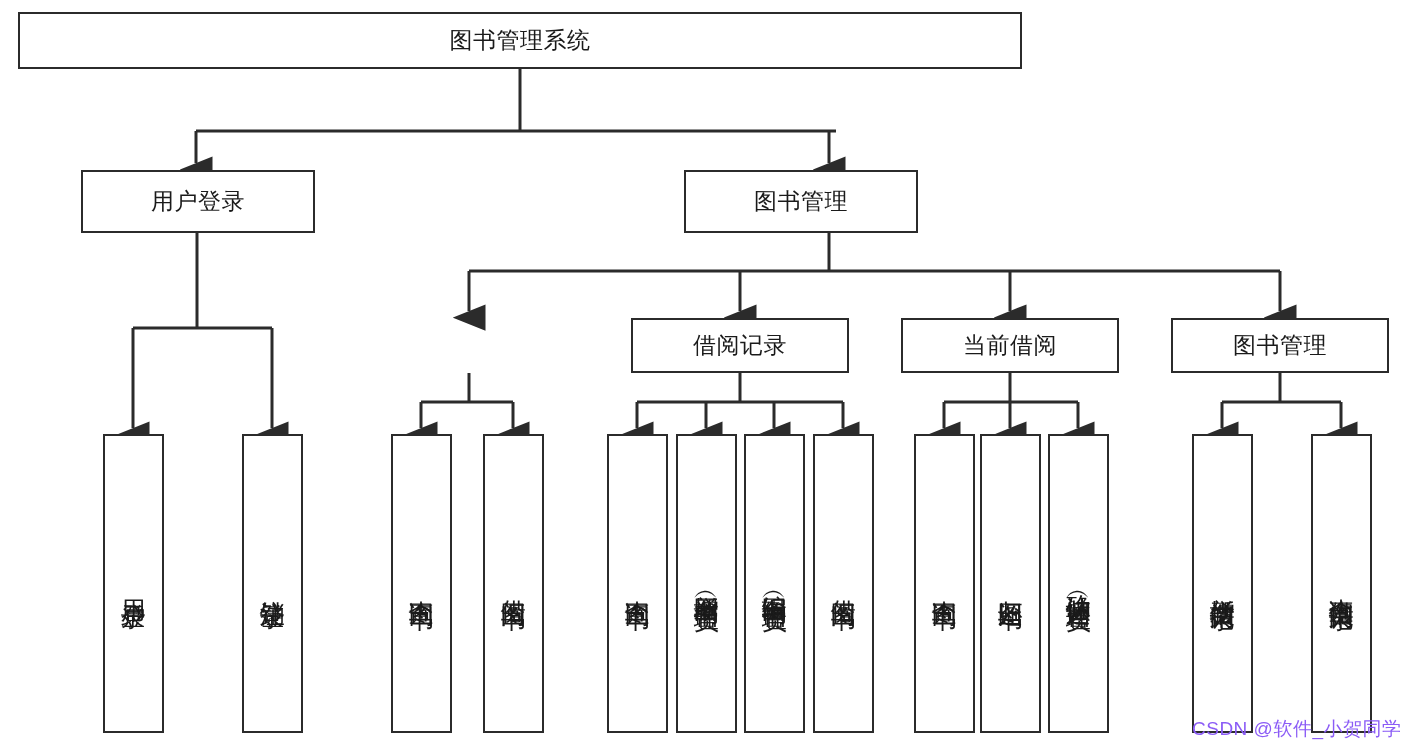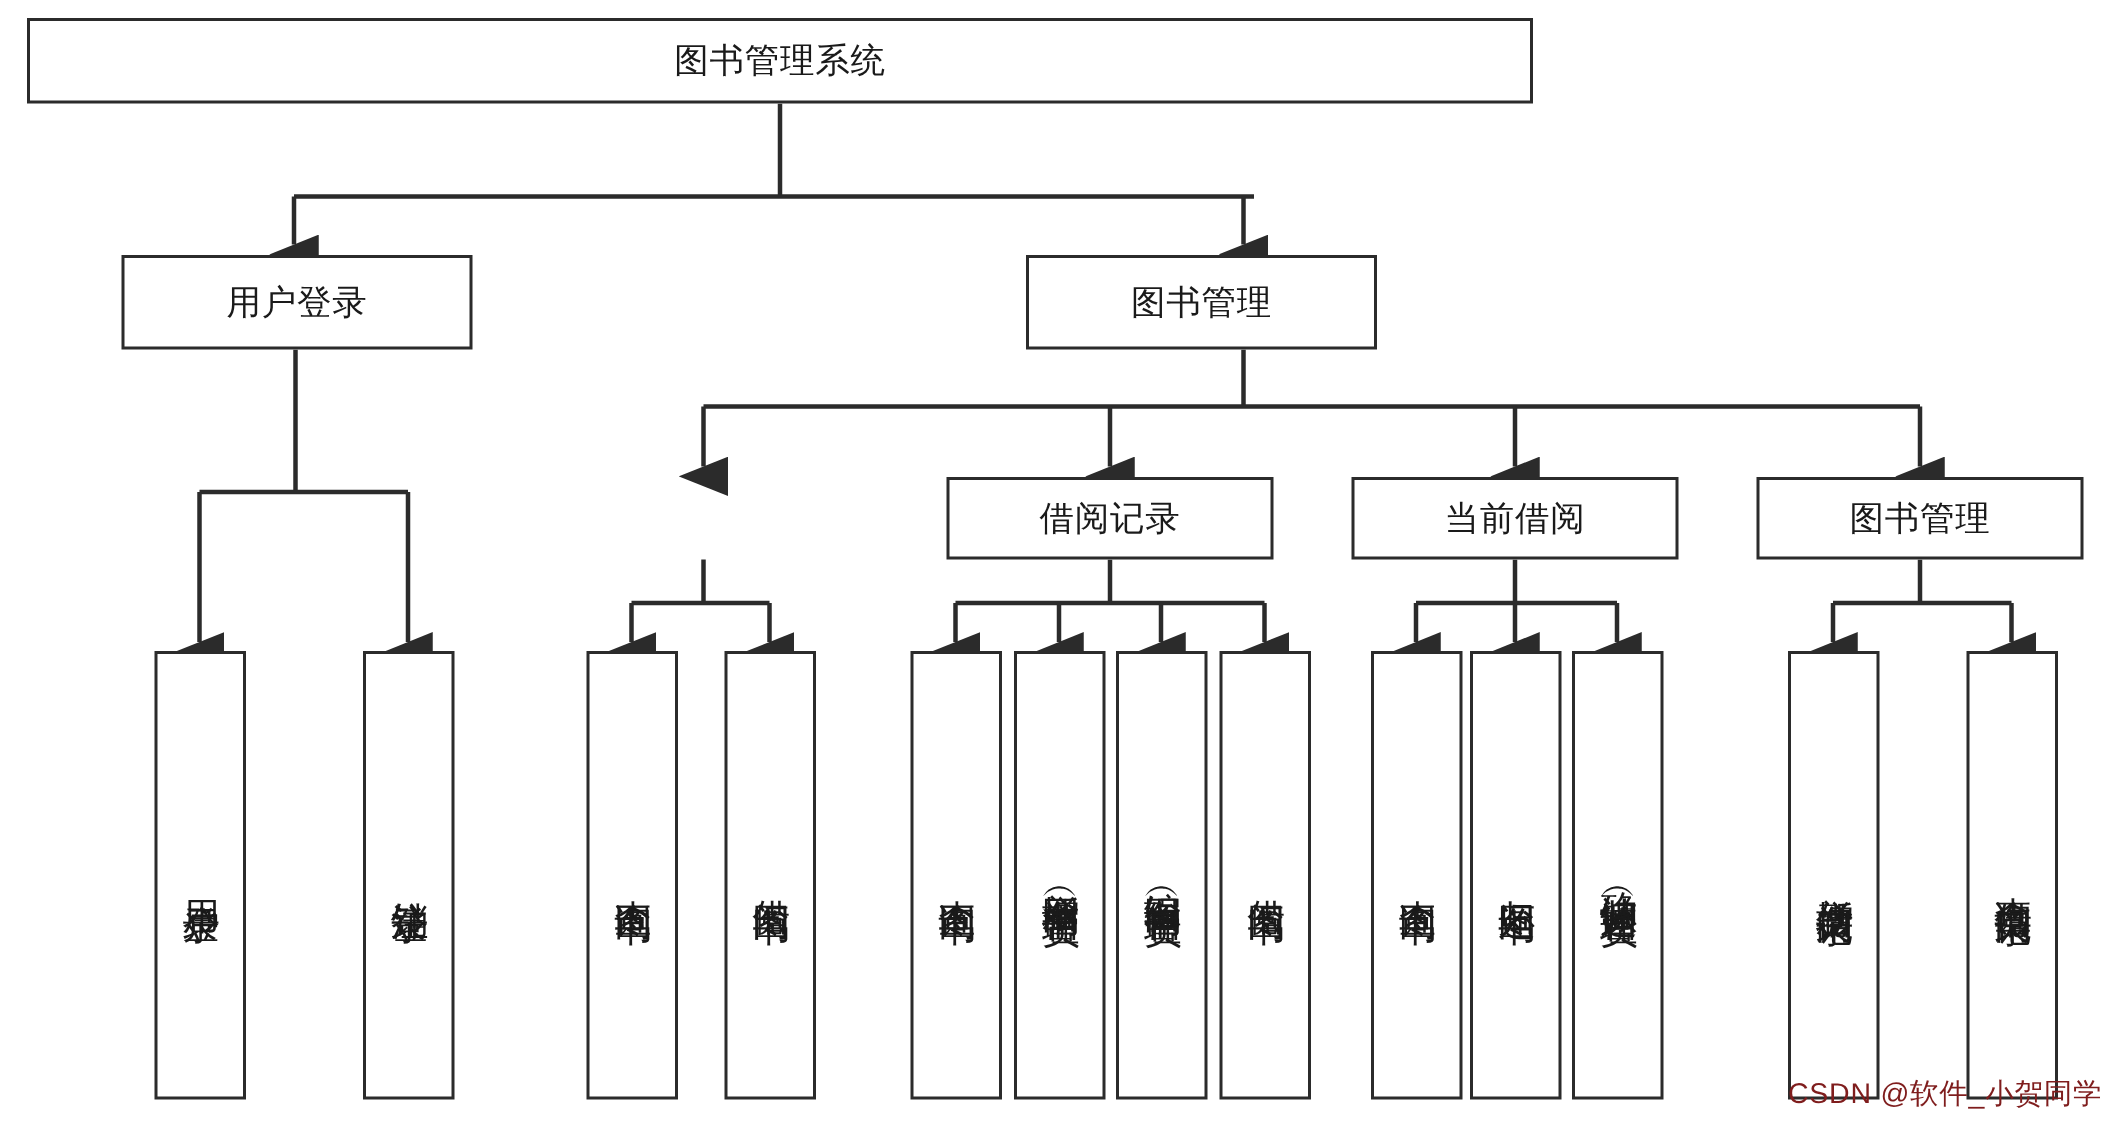--- a/index.html
+++ b/index.html
@@ -57,21 +57,21 @@
     writing-mode: vertical-rl;
     text-orientation: upright;
     font-size: 25px;
     line-height: 1.05;
     letter-spacing: 2px;
     white-space: nowrap;
   }
   .watermark {
     position: absolute;
     font-size: 19px;
-    color: #7f1d1d;
+    color: #8b5cf6;
     white-space: nowrap;
     letter-spacing: 0.5px;
   }
 </style>
 </head>
 <body>
 
 <div id="canvas">
 
   <svg id="wires" viewBox="0 0 1405 747">

